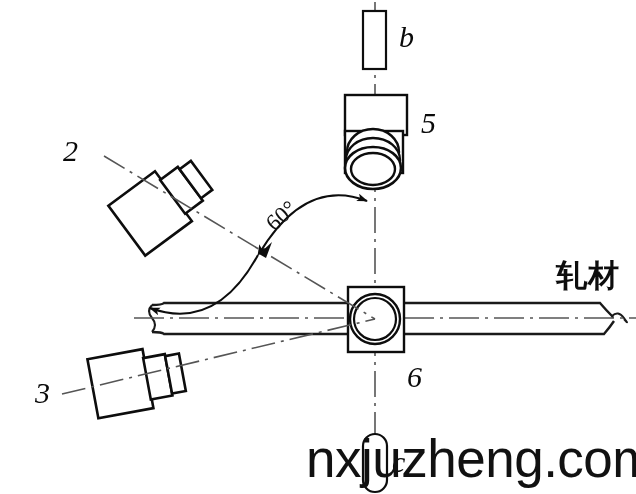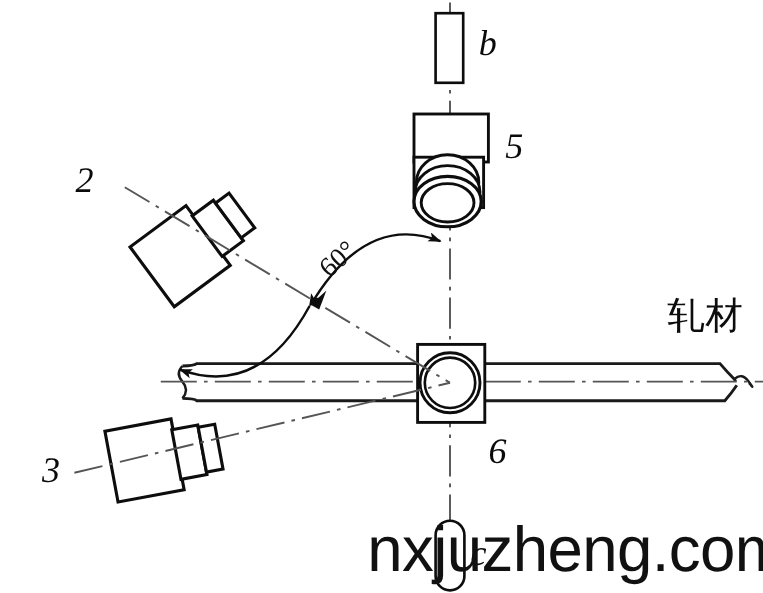--- a/index.html
+++ b/index.html
@@ -31,23 +31,24 @@
     user-select: none;
   }
   .lbl-num {
     font-size: 30px;
     font-style: italic;
     font-weight: 400;
   }
   .lbl-cn {
     font-family: "DejaVu Sans", sans-serif;
     font-size: 31px;
-    font-weight: 400;
+    font-weight: 700;
     color: #0d0d0d;
     letter-spacing: 1px;
+    margin-top: 12px;
   }
   .lbl-angle {
     font-family: "Liberation Serif", serif;
     font-size: 23px;
     color: #111;
     transform: rotate(-42deg);
     transform-origin: left bottom;
   }
   .watermark {
     position: absolute;

